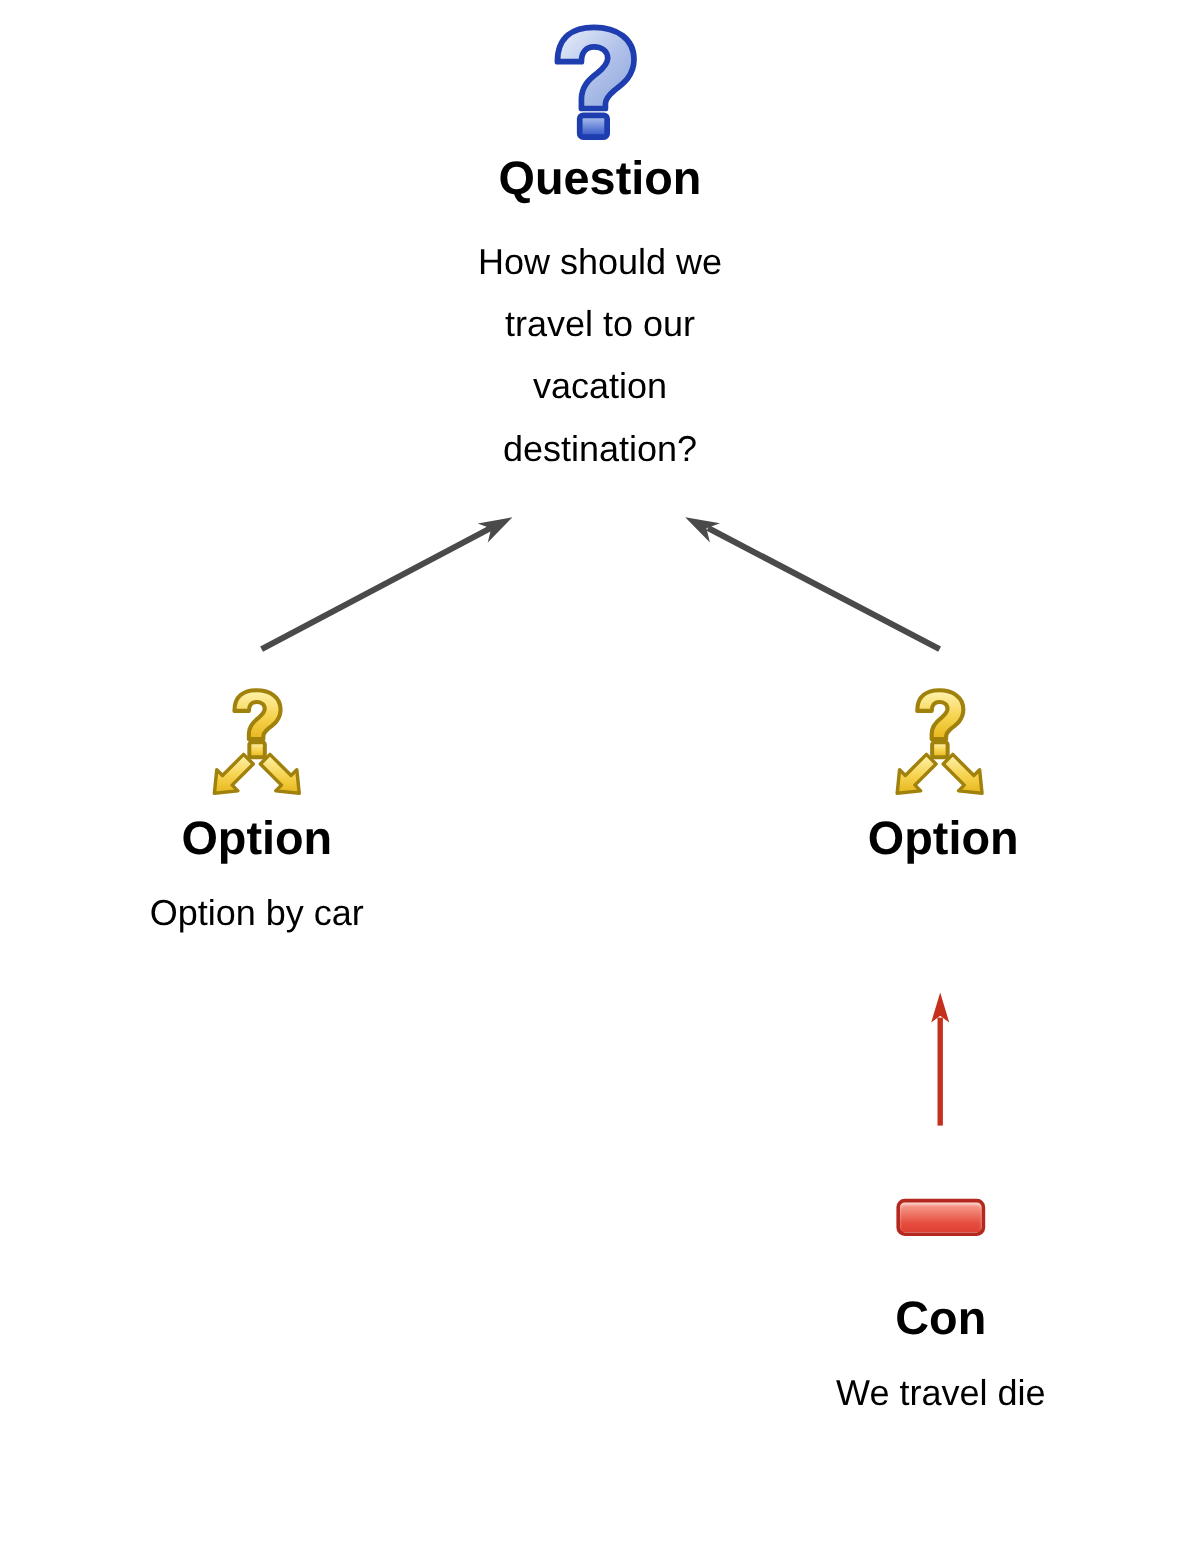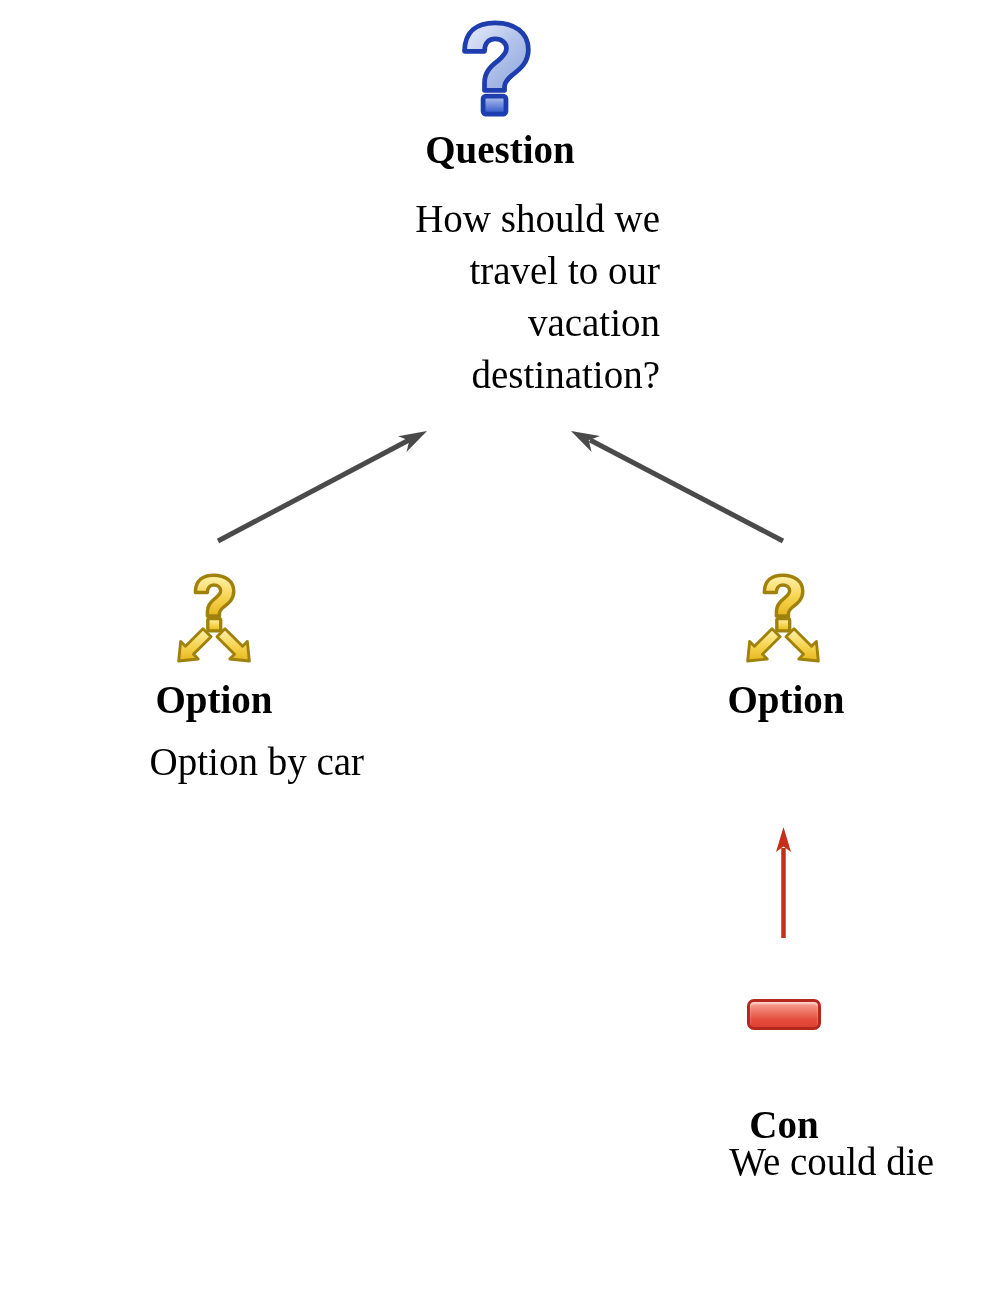--- a/index.html
+++ b/index.html
@@ -1,37 +1,37 @@
 <!DOCTYPE html>
 <html><head>
 <meta charset="utf-8">
 <style>
   html, body { margin: 0; padding: 0; background: #ffffff; }
   #canvas {
     position: relative;
     width: 1000px;
     height: 1296px;
     background: #ffffff;
-    font-family: Liberation Serif, serif;
+    font-family: Liberation Sans, sans-serif;
     color: #000000;
     overflow: hidden;
   }
   .abs { position: absolute; }
   .node-kind {
     font-size: 39px;
     font-weight: bold;
     line-height: 52px;
     text-align: center;
     white-space: nowrap;
   }
   .node-text {
-    font-size: 39px;
+    font-size: 30px;
     font-weight: normal;
     line-height: 52px;
-    text-align: right;
+    text-align: center;
     white-space: pre-line;
   }
   #edges-layer {
     position: absolute;
     left: 0; top: 0;
     width: 1000px; height: 1296px;
     pointer-events: none;
   }
   .node { cursor: default; }
   #con-bar {
@@ -127,17 +127,17 @@
       </g>
       <rect x="38.5" y="47.5" width="13.5" height="13" rx="2" fill="url(#goldG2)" stroke="#a0810c" stroke-width="3.5"></rect>
       <polygon points="8,92 10.1,71.5 15.1,76.5 33.5,58.1 41.9,66.5 23.5,84.9 28.5,89.9" fill="url(#goldG2)" stroke="#a0810c" stroke-width="3" stroke-linejoin="round"></polygon>
       <polygon points="82,92 79.9,71.5 74.9,76.5 56.5,58.1 48.1,66.5 66.5,84.9 61.5,89.9" fill="url(#goldG2)" stroke="#a0810c" stroke-width="3" stroke-linejoin="round"></polygon>
     </svg>
     <div class="abs node-kind" style="left:16px; top:108px; width:300px;">Option</div>
   </div>
 
   <div class="abs node" style="left:634px; top:990px; width:300px; height:210px;">
     <div id="con-bar" class="abs" style="left:113px; top:9px;"></div>
-    <div class="abs node-kind" style="left:0px; top:84px; width:300px;margin-top:25px;">Con</div>
-    <div class="abs node-text" style="left:0px; top:146px; width:300px;">We could die</div>
+    <div class="abs node-kind" style="left:0px; top:84px; width:300px;">Con</div>
+    <div class="abs node-text" style="left:0px; top:146px; width:300px;">We travel die</div>
   </div>
 
 </div>
 
 </body></html>

